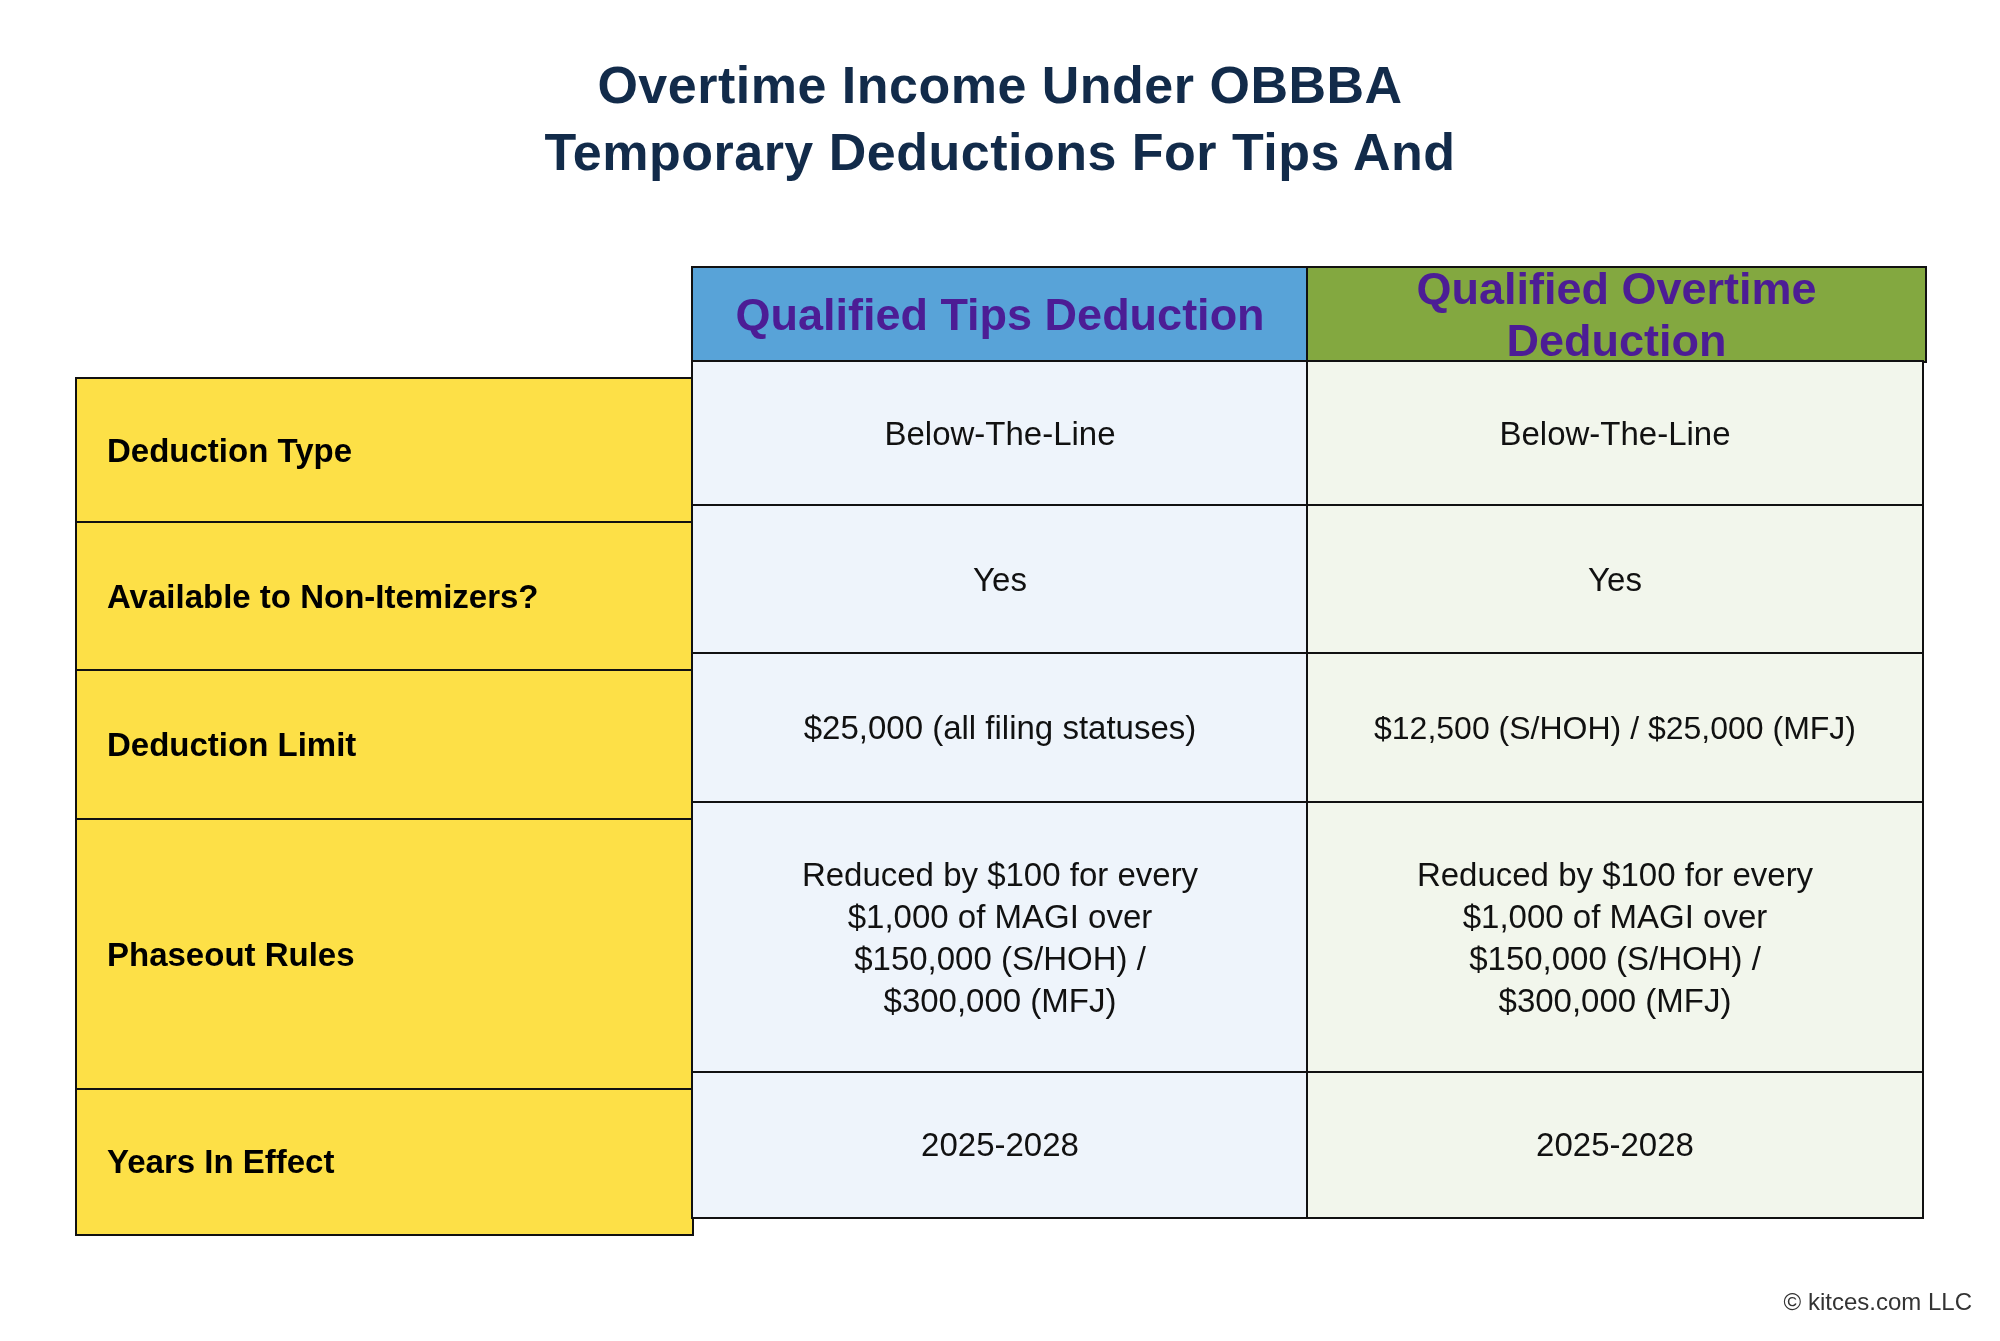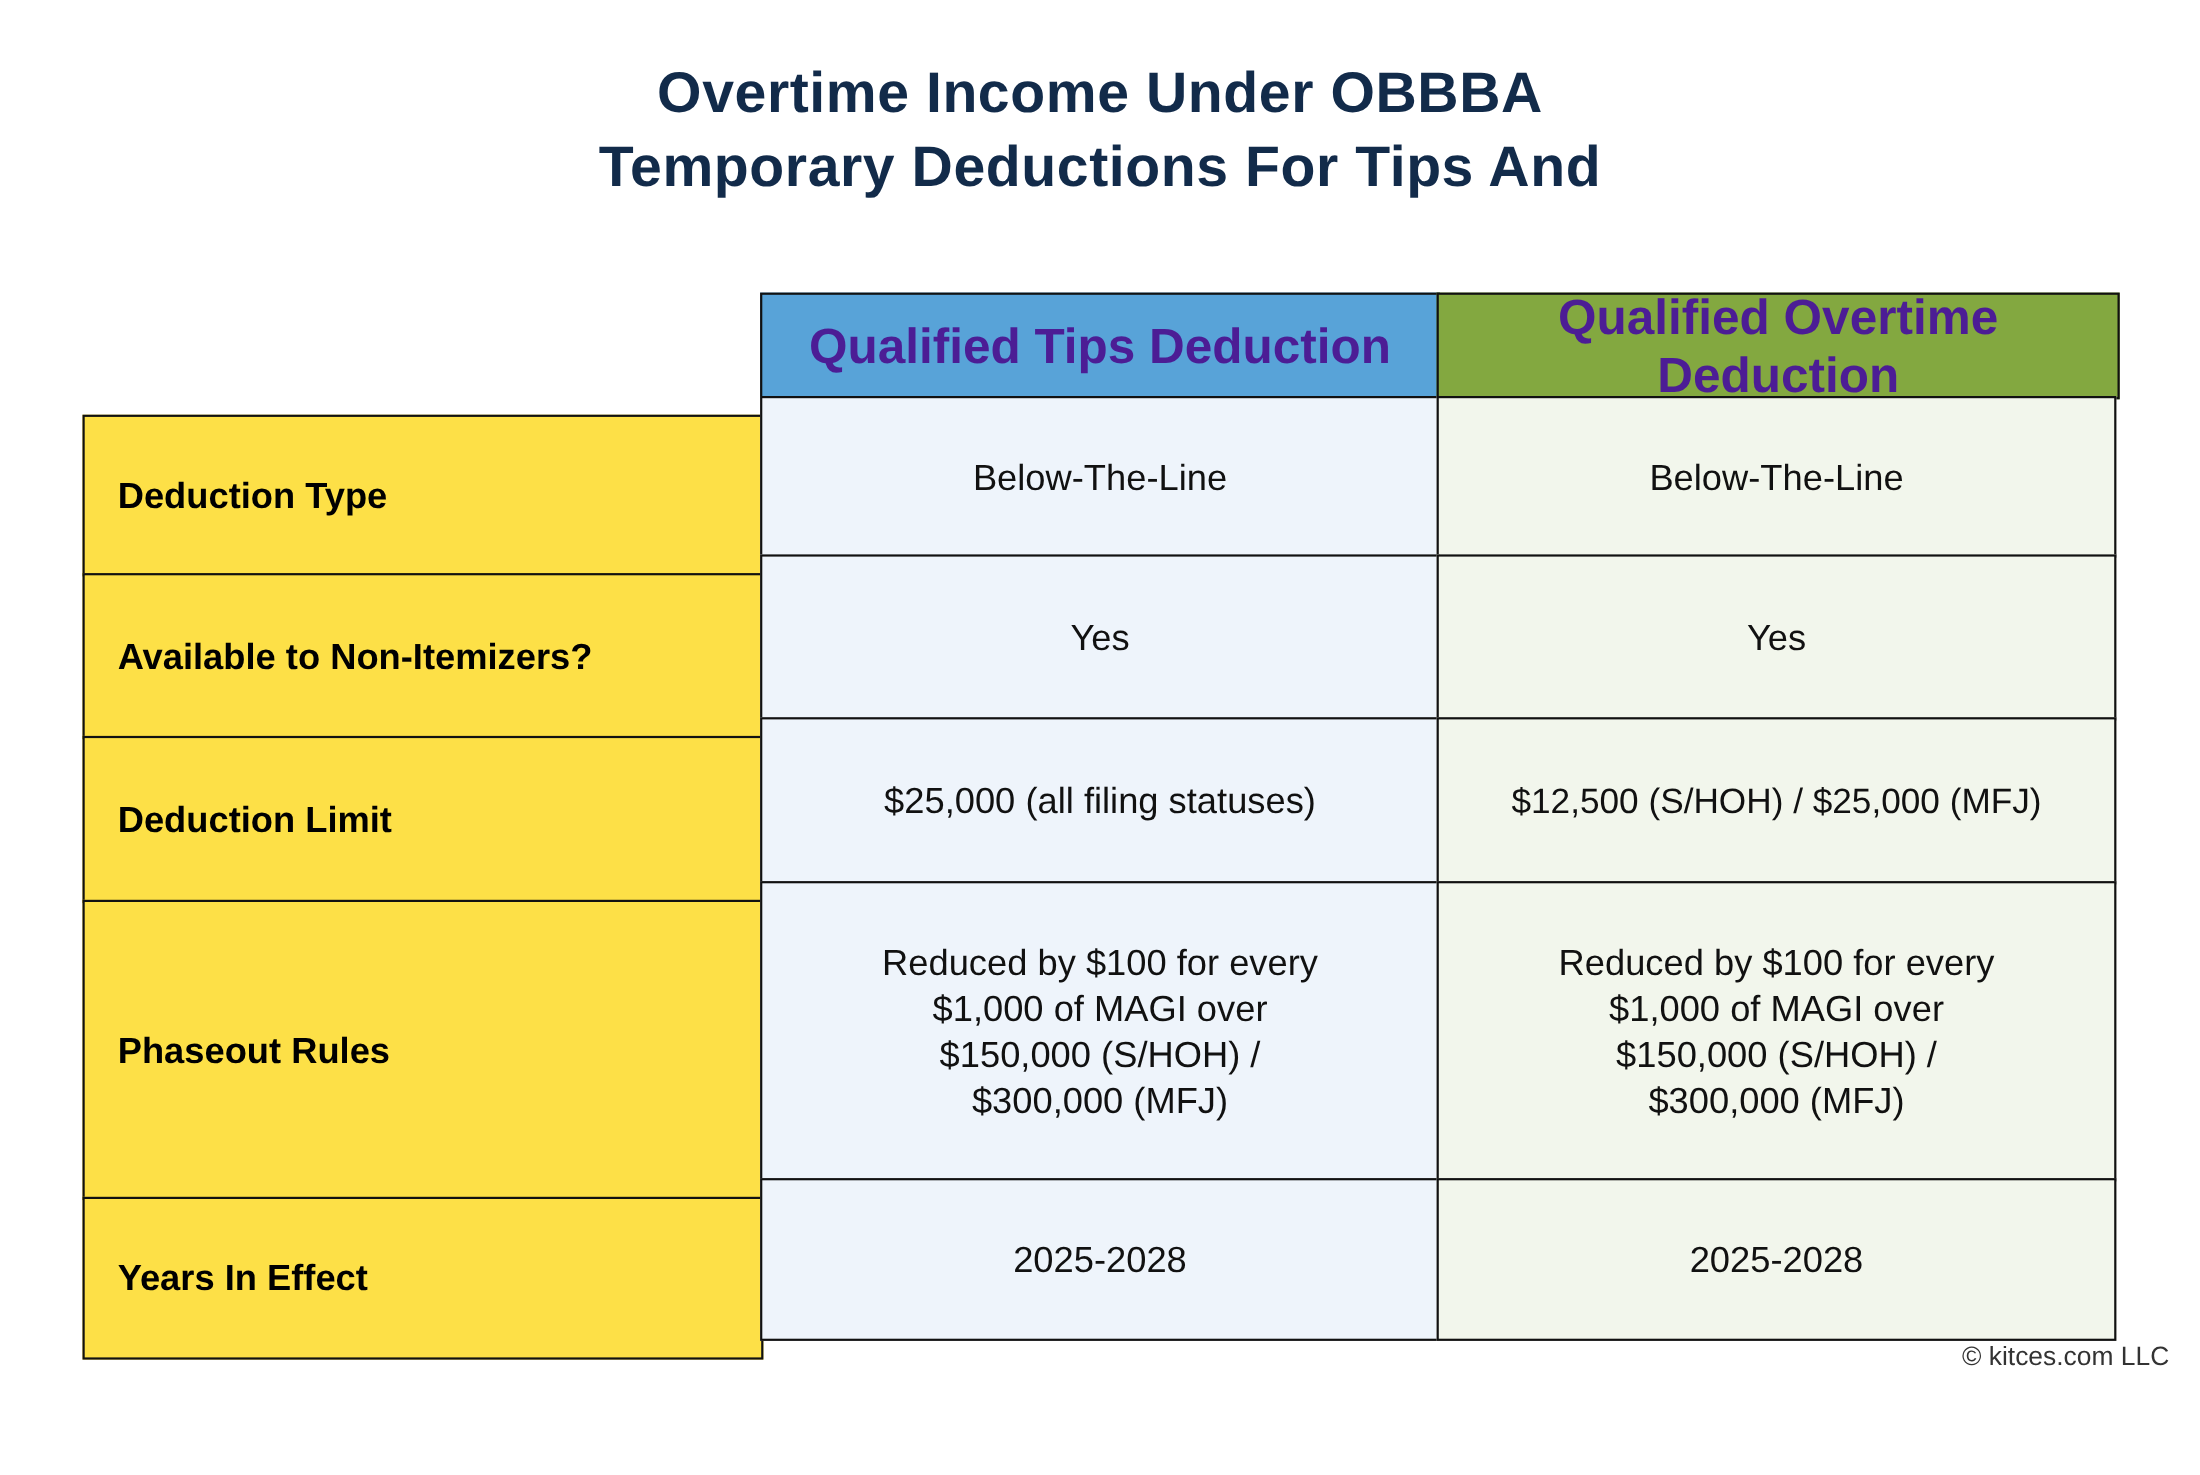--- a/index.html
+++ b/index.html
@@ -31,21 +31,21 @@
     font-size: 33px; padding-left: 30px; justify-content: flex-start; margin-top: 17px;
   }
   .val {
     justify-content: center; text-align: center; color: #111111;
     font-size: 33px; line-height: 42px; padding: 0 20px;
   }
   .val.tips { background: #EEF4FB; }
   .val.ot { background: #F2F6EC; }
   .val .lines span { display: block; }
   .copyright {
-    position: absolute; right: 28px; top: 1220px;
+    position: absolute; right: 28px; top: 1288px;
     font-size: 24px; color: #333333;
   }
 </style>
 </head>
 <body>
 
 <div class="title">
   <span>Overtime Income Under OBBBA</span>
   <span>Temporary Deductions For Tips And</span>
 </div>

